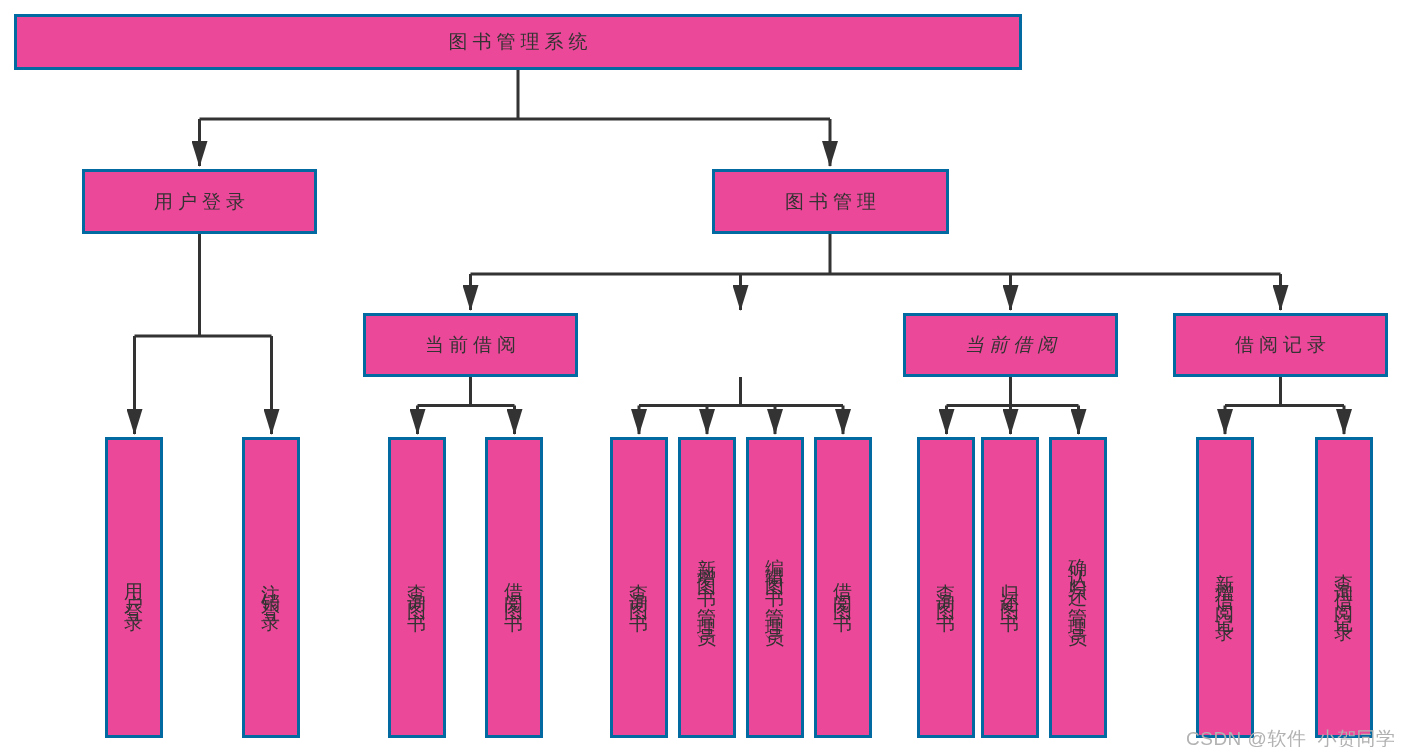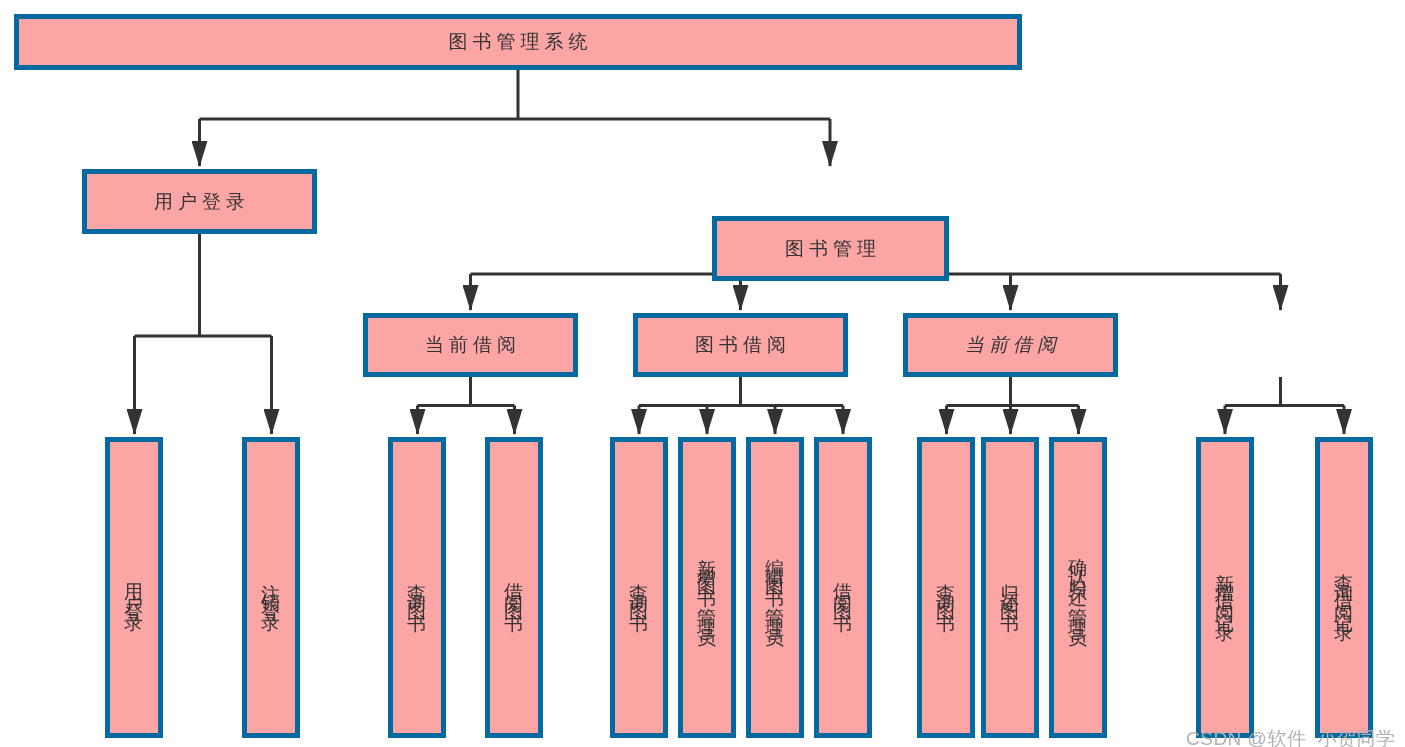--- a/index.html
+++ b/index.html
@@ -7,22 +7,22 @@
     position:relative;
     width:1405px;height:747px;
     background:#ffffff;
     font-family:"Liberation Sans","DejaVu Sans",sans-serif;
     overflow:hidden;
   }
   #edges{position:absolute;left:0;top:0;width:1405px;height:747px;}
   .node{
     position:absolute;
     box-sizing:border-box;
-    border:5px solid #0369a1;
-    background:#fca5a5;
+    border:3px solid #0369a1;
+    background:#ec4899;
     display:flex;
     align-items:center;
     justify-content:center;
     color:#333333;
     font-size:19px;
     letter-spacing:5px;
     text-indent:5px;
     white-space:nowrap;
   }
   .leaf{
@@ -31,21 +31,21 @@
     letter-spacing:10px;
     text-indent:0;
     font-size:19px;
     white-space:normal;
     line-height:1;
   }
   
   #root      {left:14px;  top:14px;  width:1008px; height:56px;}
   
   #l2-user   {left:82px;  top:169px; width:235px; height:65px;}
-  #l2-book   {left:712px; top:169px; width:237px; height:65px;margin-top:47px;}
+  #l2-book   {left:712px; top:169px; width:237px; height:65px;}
   
   #l3-rec    {left:363px; top:313px; width:215px; height:64px;}
   #l3-borrow {left:633px; top:313px; width:215px; height:64px;}
   #l3-current{left:903px; top:313px; width:215px; height:64px;font-style:italic;}
   #l3-record {left:1173px;top:313px; width:215px; height:64px;}
   
   .leaf{top:437px;width:58px;height:301px;}
   #lf-user   {left:105px;}
   #lf-logout {left:242px;}
   #lf-rec-q  {left:388px;}
@@ -113,22 +113,22 @@
       <path marker-end="url(#ah)" d="M1344,405.5 V434"></path>
     </g>
   </svg>
 
   <div class="node" id="root">图书管理系统</div>
 
   <div class="node" id="l2-user">用户登录</div>
   <div class="node" id="l2-book">图书管理</div>
 
   <div class="node" id="l3-rec">当前借阅</div>
-  <div class="node" id="l3-borrow">图书借阅</div>
   <div class="node" id="l3-current">当前借阅</div>
+  <div class="node" id="l3-record">借阅记录</div>
 
   <div class="node leaf" id="lf-user">用户登录</div>
   <div class="node leaf" id="lf-logout">注销登录</div>
 
   <div class="node leaf" id="lf-rec-q">查询图书</div>
   <div class="node leaf" id="lf-rec-b">借阅图书</div>
 
   <div class="node leaf" id="lf-bb-q">查询图书</div>
   <div class="node leaf" id="lf-bb-a">新增图书（管理员）</div>
   <div class="node leaf" id="lf-bb-e">编辑图书（管理员）</div>

